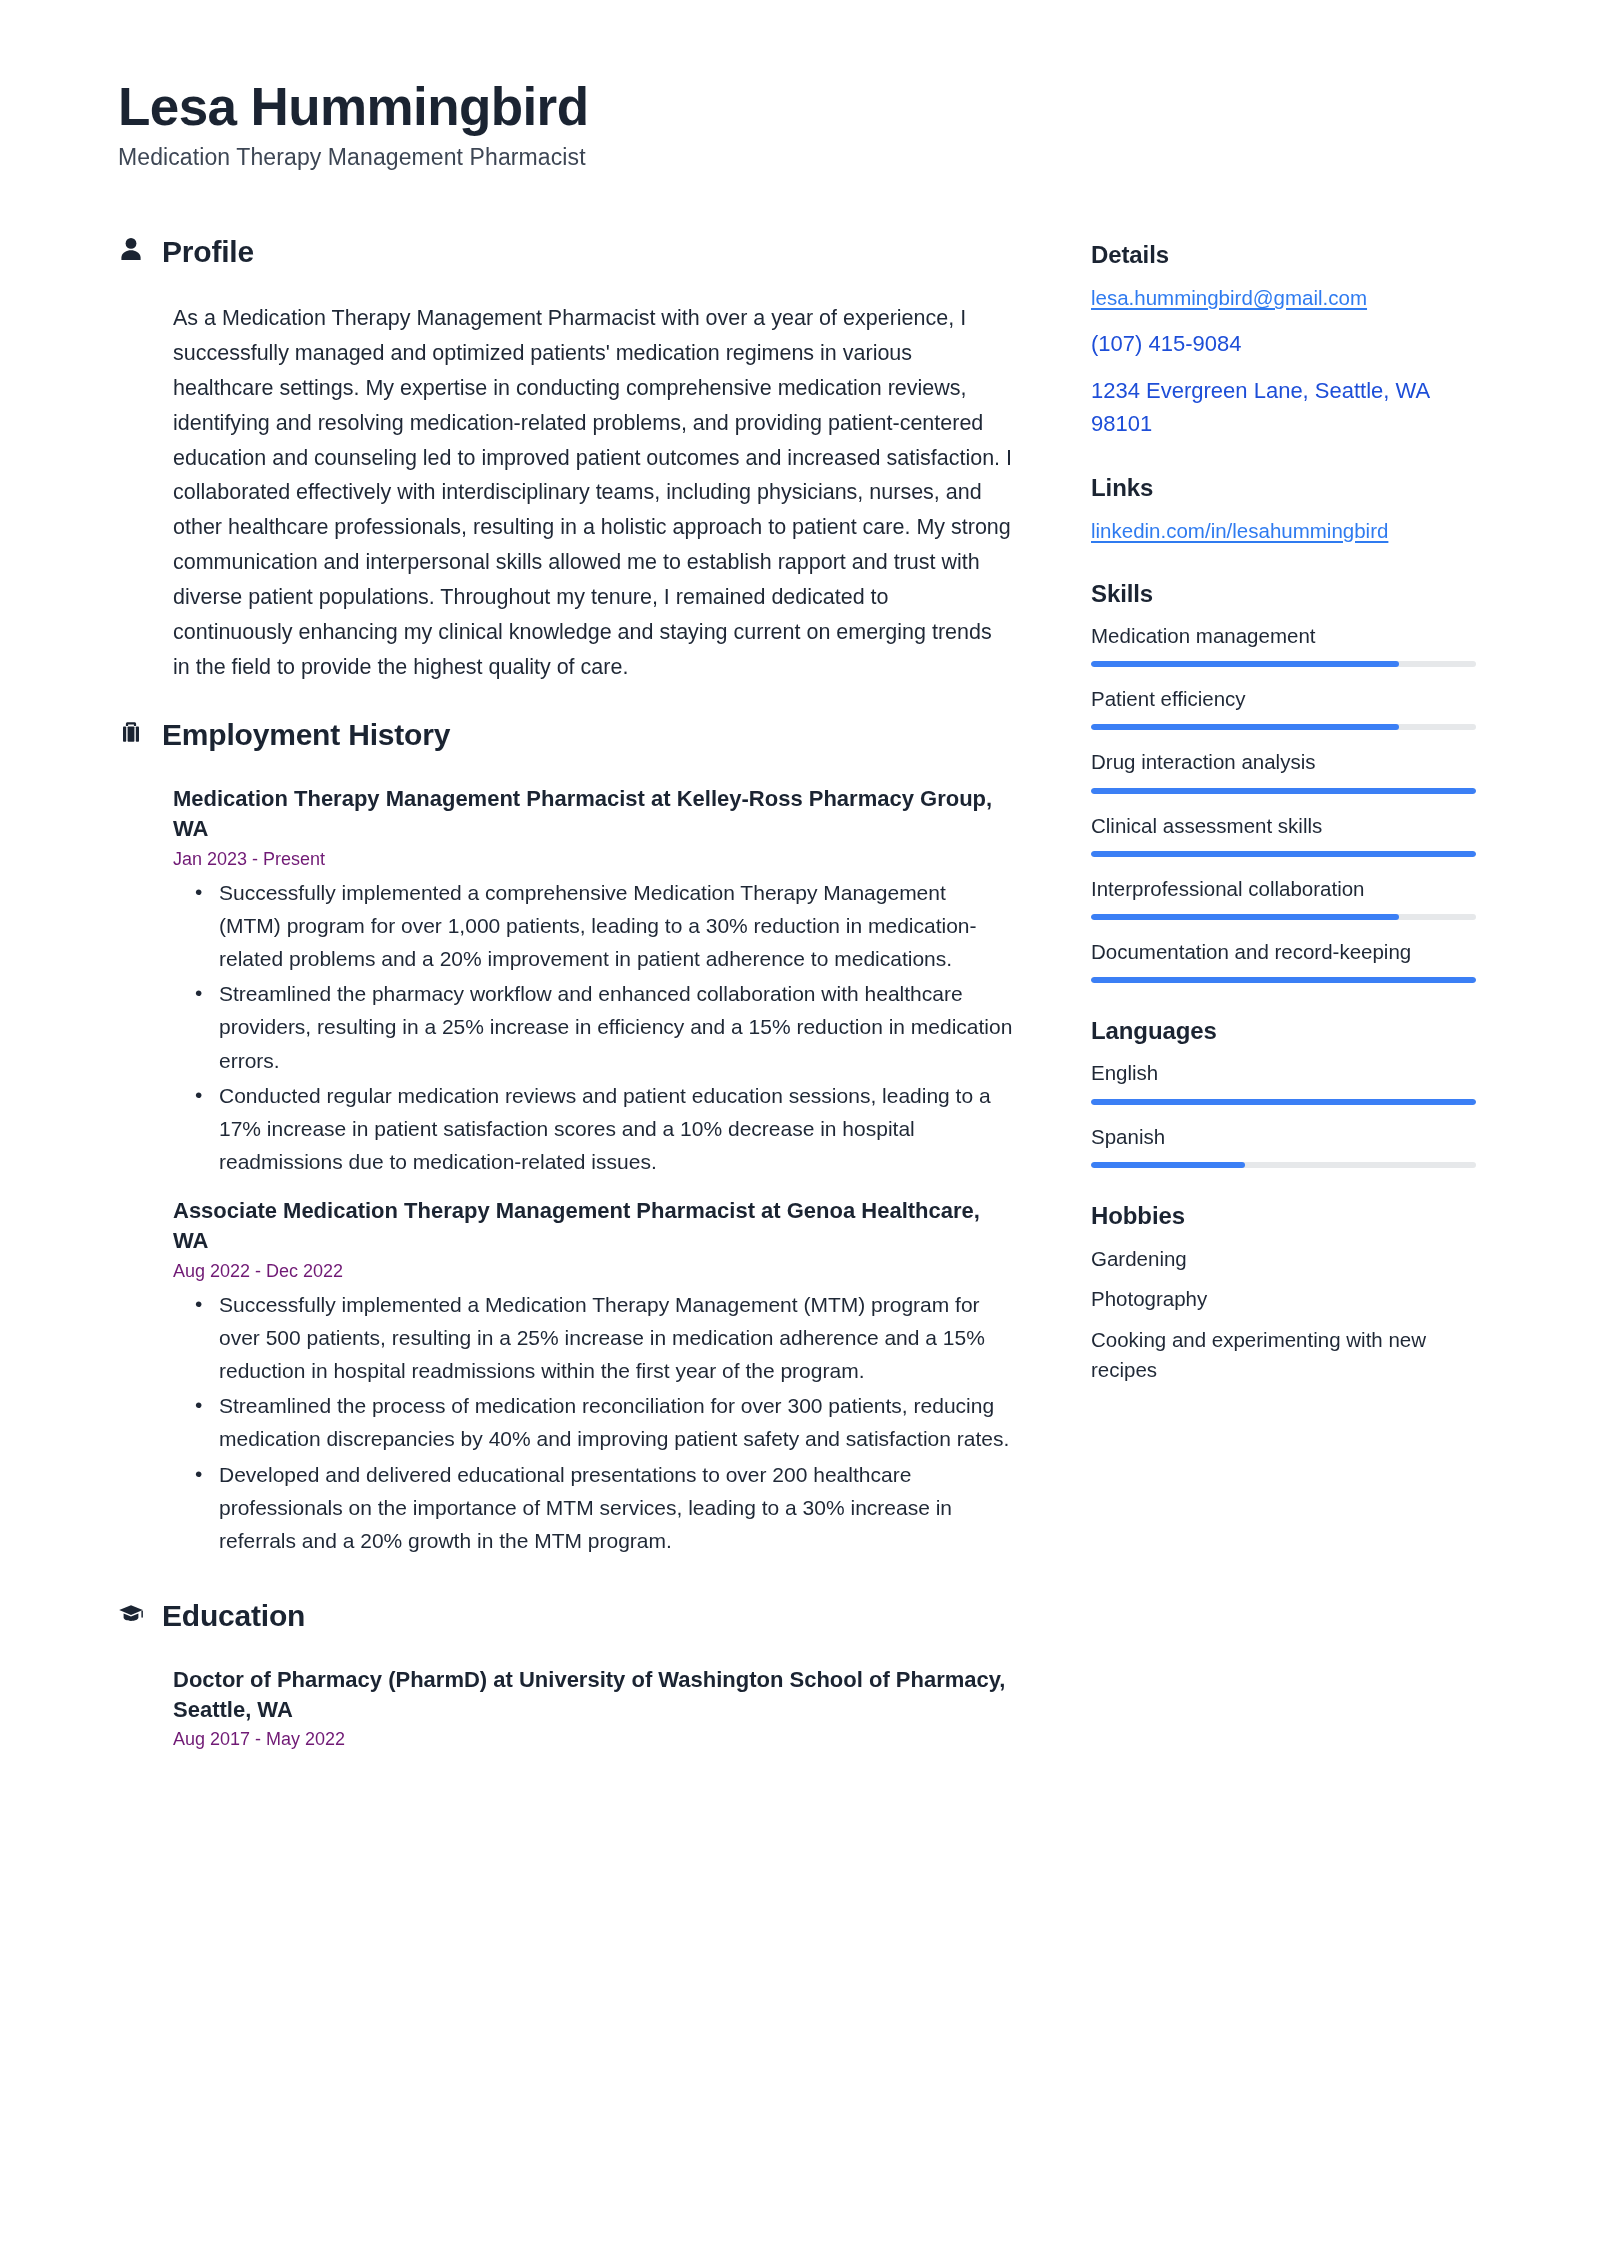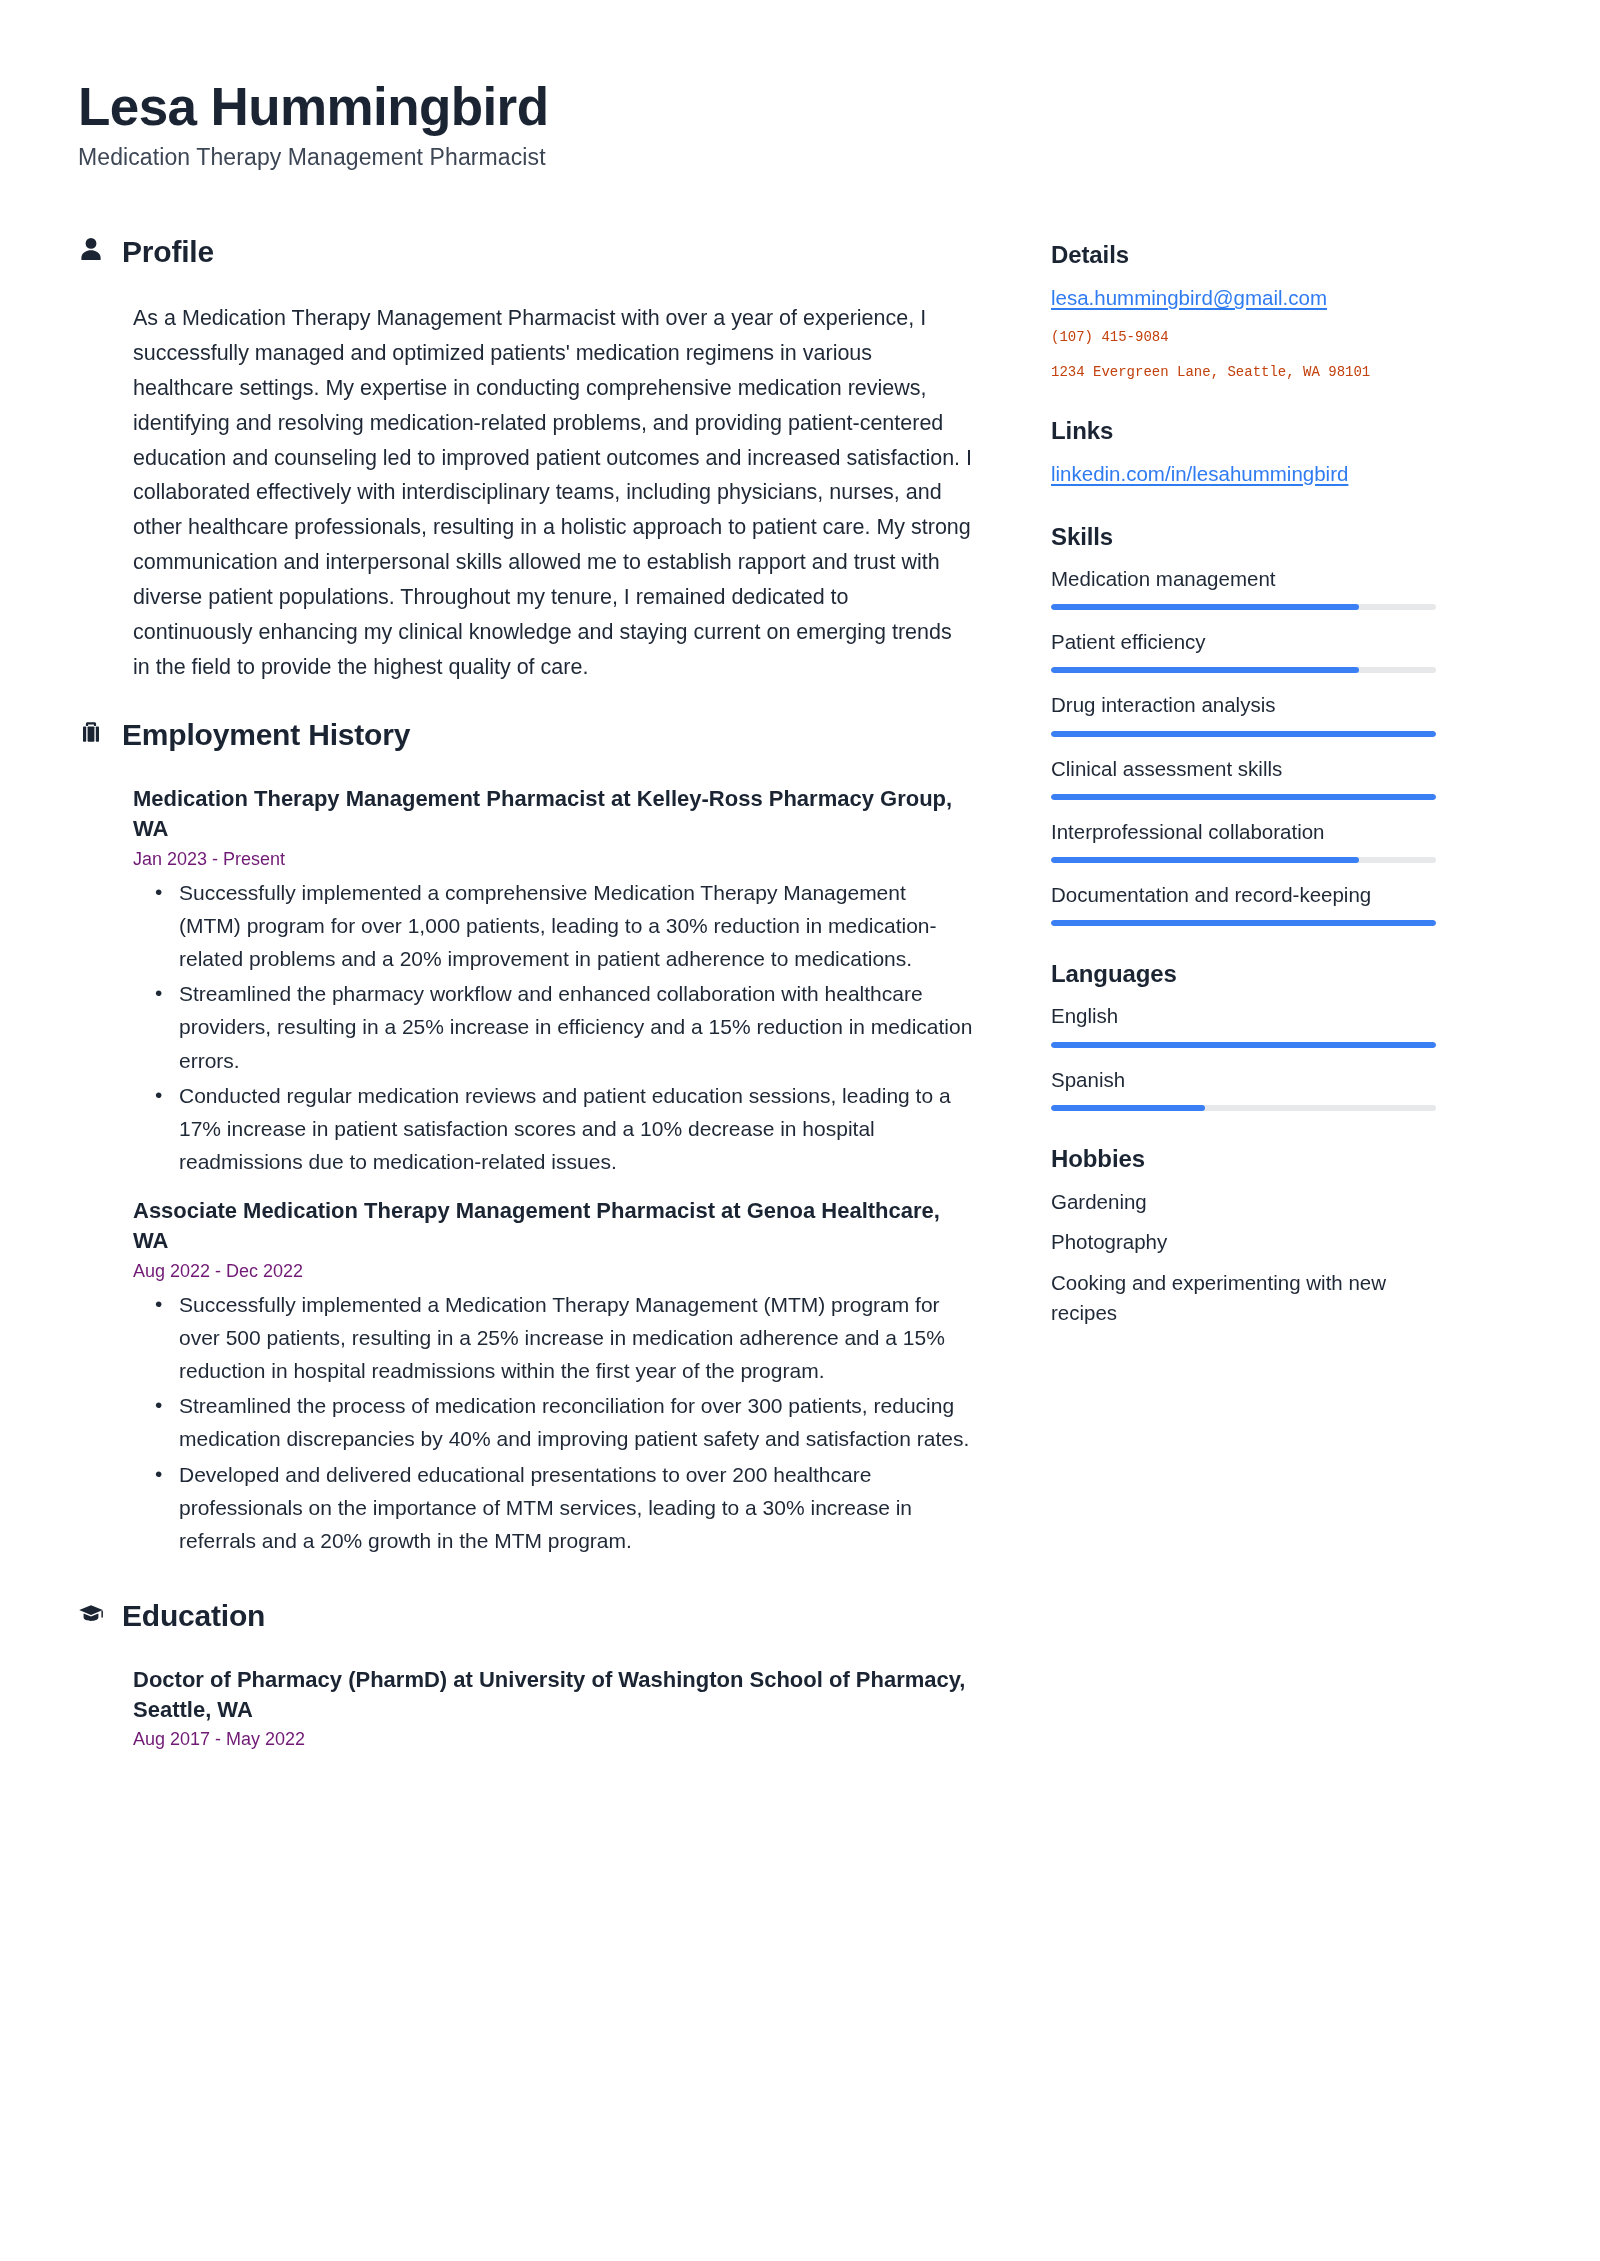--- a/index.html
+++ b/index.html
@@ -10,21 +10,21 @@
     background: #ffffff;
     font-family: "Liberation Sans", sans-serif;
     color: #1b2432;
     overflow: hidden;
   }
 
   .page {
     position: relative;
     width: 1600px;
     height: 1619px;
-    padding: 78px 92px 0 78px;
+    padding: 78px 92px 0 118px;
   }
 
   
   .header { margin-bottom: 64px; }
 
   .full-name {
     font-size: 53px;
     font-weight: 700;
     letter-spacing: -0.6px;
     color: #1b2432;
@@ -132,25 +132,24 @@
 
   .side-title {
     font-size: 24px;
     font-weight: 700;
     color: #1b2432;
     margin-bottom: 14px;
     letter-spacing: -0.1px;
   }
 
   .side-text {
-    font-size: 14px;
+    font-size: 22px;
     line-height: 1.5;
-    color: #c2410c;
+    color: #1d4ed8;
     margin-bottom: 14px;
-    font-family: Liberation Mono, monospace;
   }
 
   .side-link {
     display: block;
     font-size: 20.5px;
     line-height: 1.45;
     color: #2f7bf0;
     text-decoration: underline;
     text-underline-offset: 3px;
     margin-bottom: 14px;

